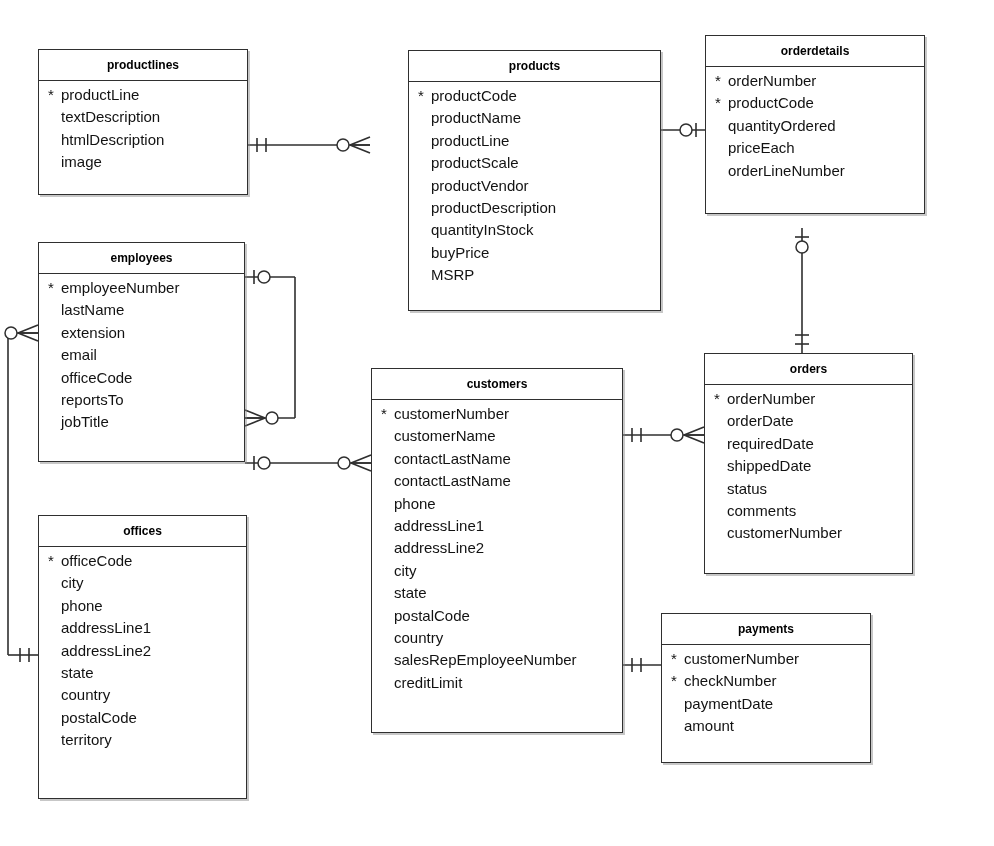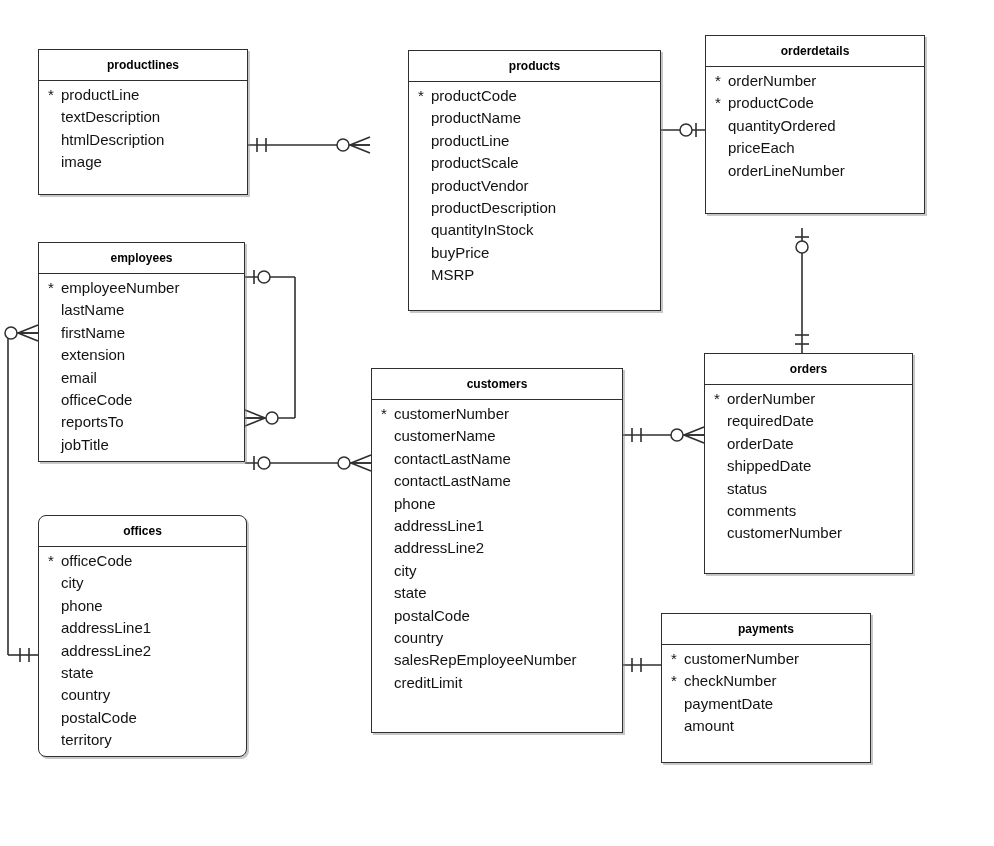--- a/index.html
+++ b/index.html
@@ -226,24 +226,20 @@
         <div class="field-row">
           <span class="field-marker">*</span>
           <span>employeeNumber</span>
         </div>
         <div class="field-row">
           <span class="field-marker"></span>
           <span>lastName</span>
         </div>
         <div class="field-row">
           <span class="field-marker"></span>
-          <span>firstName</span>
-        </div>
-        <div class="field-row">
-          <span class="field-marker"></span>
           <span>extension</span>
         </div>
         <div class="field-row">
           <span class="field-marker"></span>
           <span>email</span>
         </div>
         <div class="field-row">
           <span class="field-marker"></span>
           <span>officeCode</span>
         </div>
@@ -316,45 +312,45 @@
     </div>
     <div class="entity" style="left: 704px; top: 353px; width: 209px; height: 221px;">
       <div class="entity-header">orders</div>
       <div class="entity-fields">
         <div class="field-row">
           <span class="field-marker">*</span>
           <span>orderNumber</span>
         </div>
         <div class="field-row">
           <span class="field-marker"></span>
+          <span>orderDate</span>
+        </div>
+        <div class="field-row">
+          <span class="field-marker"></span>
           <span>requiredDate</span>
         </div>
         <div class="field-row">
           <span class="field-marker"></span>
-          <span>orderDate</span>
-        </div>
-        <div class="field-row">
-          <span class="field-marker"></span>
           <span>shippedDate</span>
         </div>
         <div class="field-row">
           <span class="field-marker"></span>
           <span>status</span>
         </div>
         <div class="field-row">
           <span class="field-marker"></span>
           <span>comments</span>
         </div>
         <div class="field-row">
           <span class="field-marker"></span>
           <span>customerNumber</span>
         </div>
       </div>
     </div>
-    <div class="entity" style="left: 38px; top: 515px; width: 209px; height: 242px; border-radius: 8px;">
+    <div class="entity" style="left: 38px; top: 515px; width: 209px; height: 284px;">
       <div class="entity-header">offices</div>
       <div class="entity-fields">
         <div class="field-row">
           <span class="field-marker">*</span>
           <span>officeCode</span>
         </div>
         <div class="field-row">
           <span class="field-marker"></span>
           <span>city</span>
         </div>

